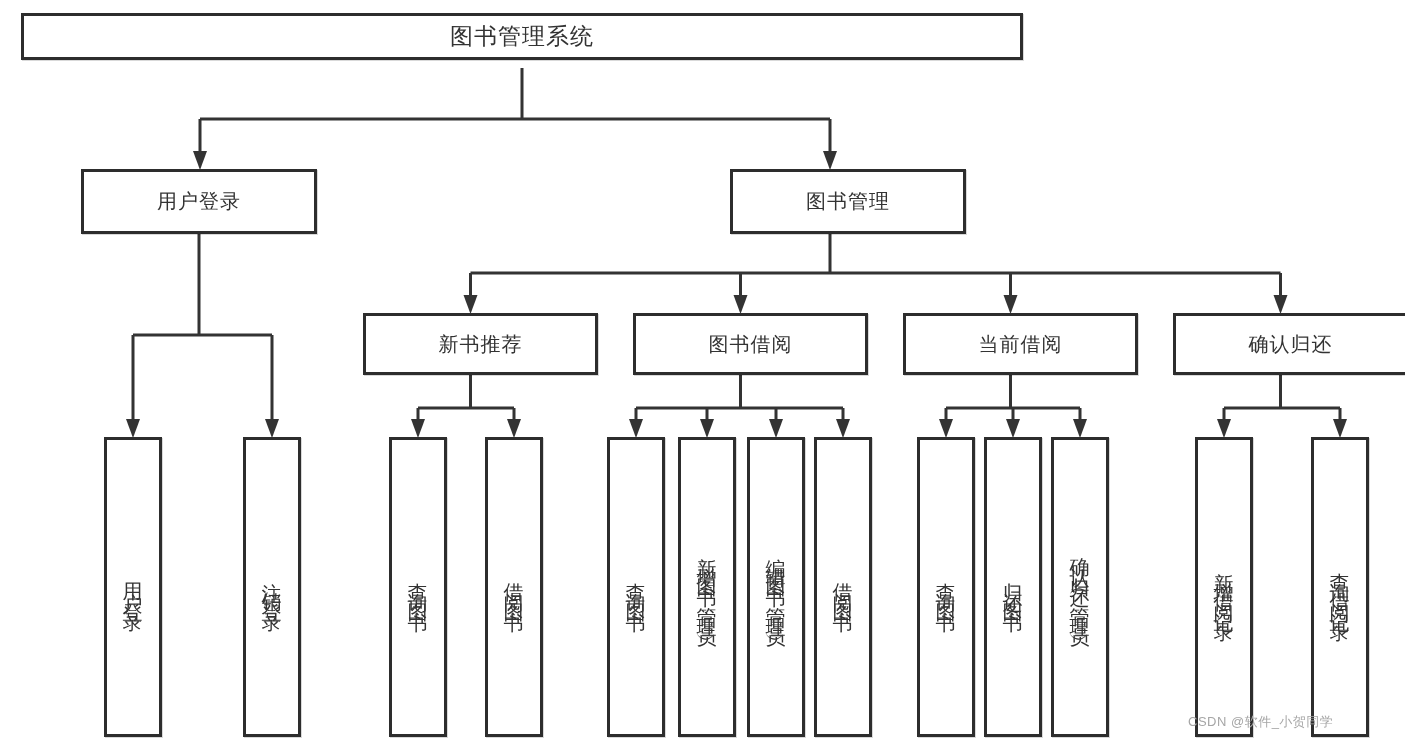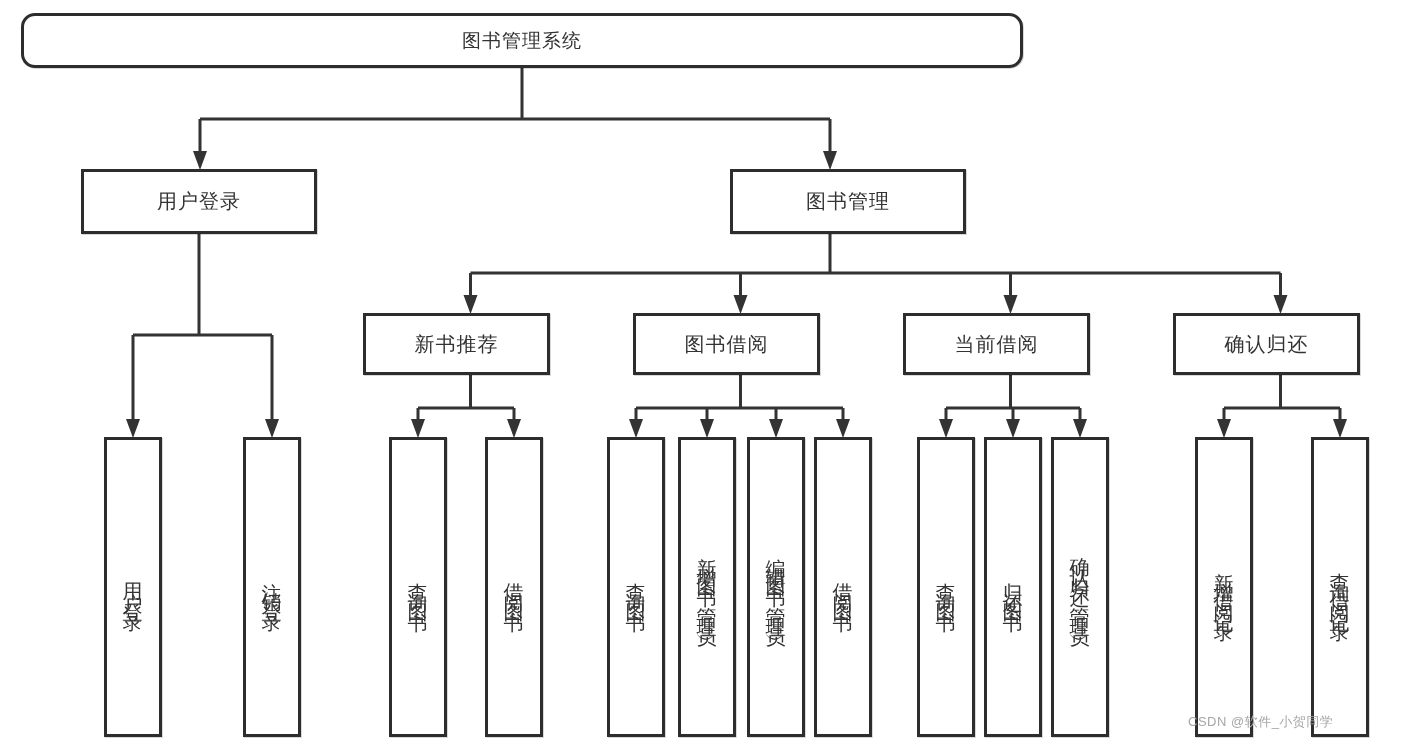--- a/index.html
+++ b/index.html
@@ -37,31 +37,30 @@
     display: flex;
     align-items: center;
     justify-content: center;
     font-size: 20px;
     letter-spacing: 1px;
     color: #333333;
     box-shadow: 1px 1px 0 rgba(0,0,0,0.15);
   }
   .node.root {
     left: 21px; top: 13px;
-    width: 1002px; height: 55px;
-    font-size: 19px;
-    border-radius: 14px;
+    width: 1002px; height: 47px;
+    font-size: 23px;
   }
   .node.lvl2 {
     top: 169px;
     width: 236px; height: 65px;
   }
   .node.lvl3 {
     top: 313px;
-    width: 187px; height: 62px;
+    width: 235px; height: 62px;
   }
   .node.leaf {
     top: 437px;
     width: 58px; height: 300px;
     writing-mode: vertical-lr;
     text-orientation: mixed;
     letter-spacing: 10px;
     font-size: 20px;
     line-height: 1;
   }

